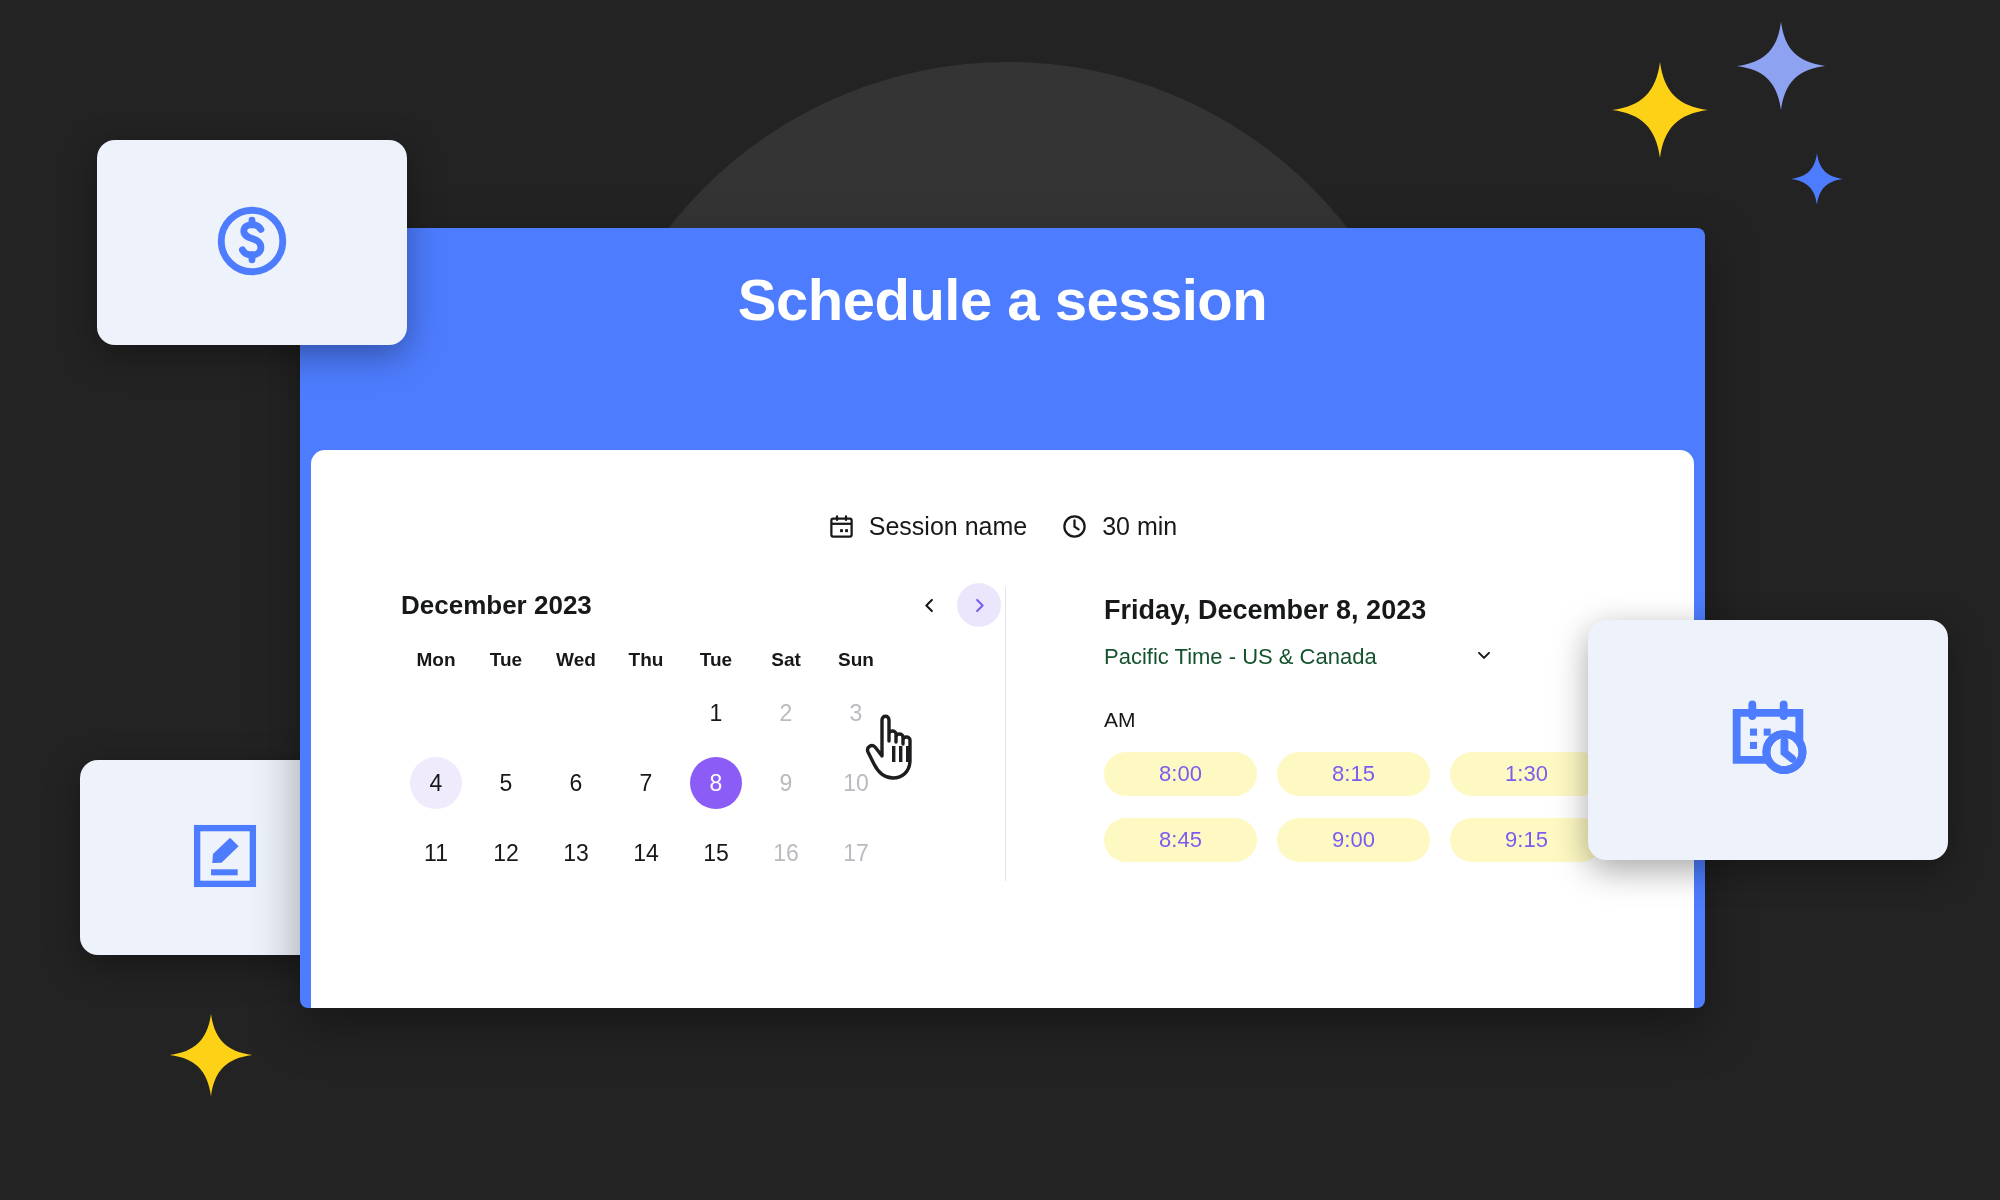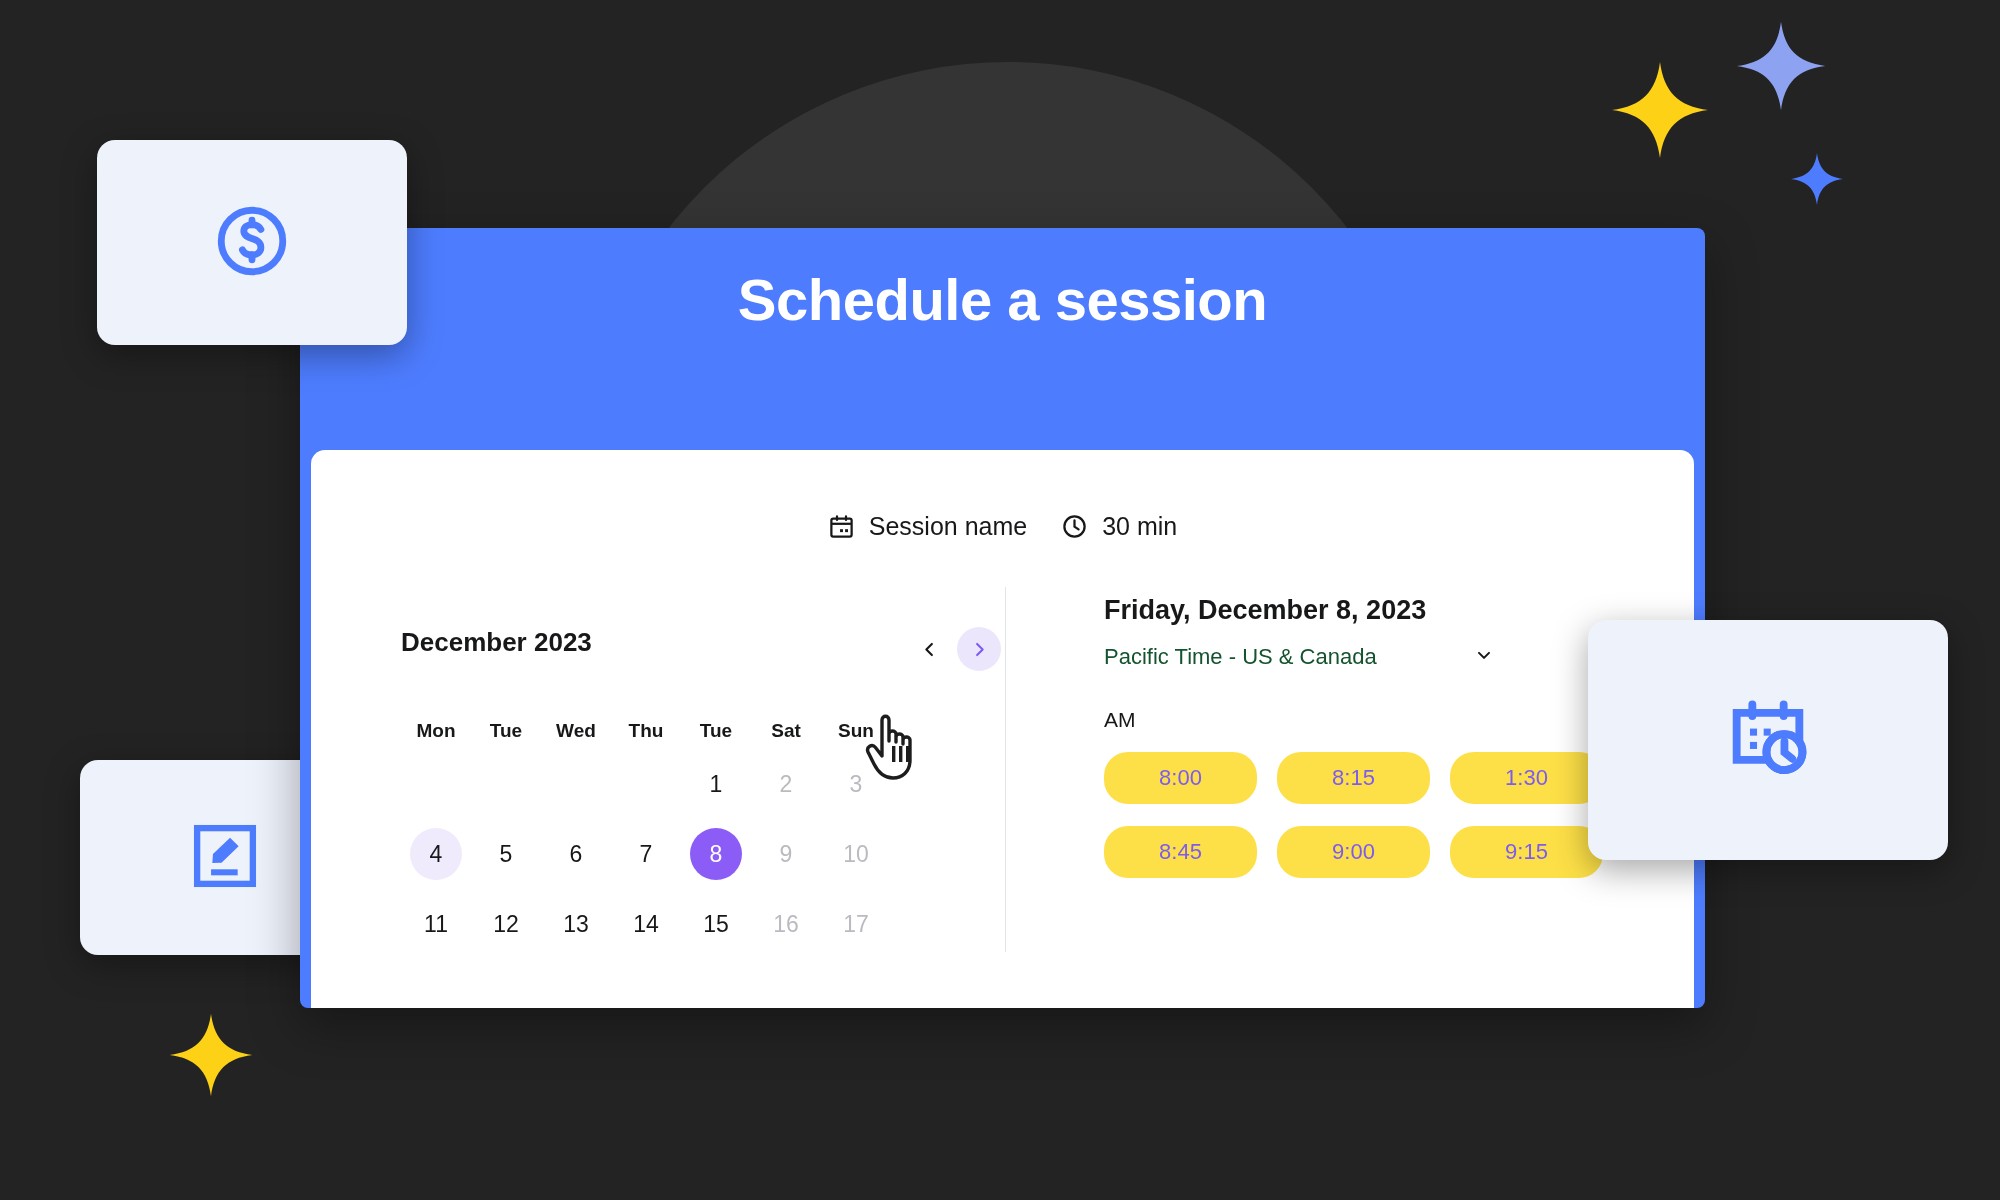--- a/index.html
+++ b/index.html
@@ -73,35 +73,35 @@
   .meta-item { display:flex; align-items:center; gap:14px; }
   .meta-item .txt { font-size:25px; color:#17181a; }
   .meta-item svg { display:block; }
 
   
   .body-row { display:flex; margin-top:42px; padding:0 90px; }
   .cal-col { width:600px; flex:none; }
   .divider { width:1px; background:#e3e4e8; margin:4px 0 0 4px; align-self:stretch; }
   .time-col { flex:1; padding-left:98px;margin-top:12px; }
 
-  .cal-head { display:flex; align-items:flex-start;margin-top:44px; }
+  .cal-head { display:flex; align-items:center; }
   .cal-month { font-size:26px; font-weight:bold; color:#17181a; }
   .cal-nav { margin-left:auto; display:flex; align-items:center; gap:6px; }
   .nav-btn {
     width:44px; height:44px; border-radius:50%;
     display:flex; align-items:center; justify-content:center;
     background:transparent;
   }
   .nav-btn.active { background:#ece6fd; }
 
   .dow-row, .date-row { display:flex; }
   .dow-row { margin-top:22px; }
   .dow {
     width:70px; text-align:center;
-    font-size:19px; font-weight:bold; color:#17181a;margin-top:27px;
+    font-size:19px; font-weight:bold; color:#17181a;
   }
   .date-row { margin-top:14px; }
   .cell {
     width:70px; height:56px;
     display:flex; align-items:center; justify-content:center;
     font-size:23px; color:#17181a; font-weight:500;
   }
   .cell span {
     width:52px; height:52px; border-radius:50%;
     display:flex; align-items:center; justify-content:center;
@@ -115,22 +115,22 @@
   .day-title { font-size:27px; font-weight:bold; color:#17181a; }
   .tz-row {
     display:flex; align-items:center;
     margin-top:18px; width:390px;
   }
   .tz-label { font-size:22px; color:#14532d; }
   .tz-chev { margin-left:auto; }
   .ampm { font-size:21px; font-weight:normal; color:#17181a; margin-top:38px; }
   .slots { display:flex; flex-wrap:wrap; gap:22px 20px; margin-top:20px; width:500px; }
   .slot {
-    width:153px; height:52px; border-radius:24px;
-    background:#fde047;
+    width:153px; height:44px; border-radius:24px;
+    background:#fef9c3;
     display:flex; align-items:center; justify-content:center;
     font-size:22px; color:#7c5cf0;
   }
 
   
   .cursor { position:absolute; left:862px; top:708px; z-index:30; }
 </style>
 </head>
 <body>
 

